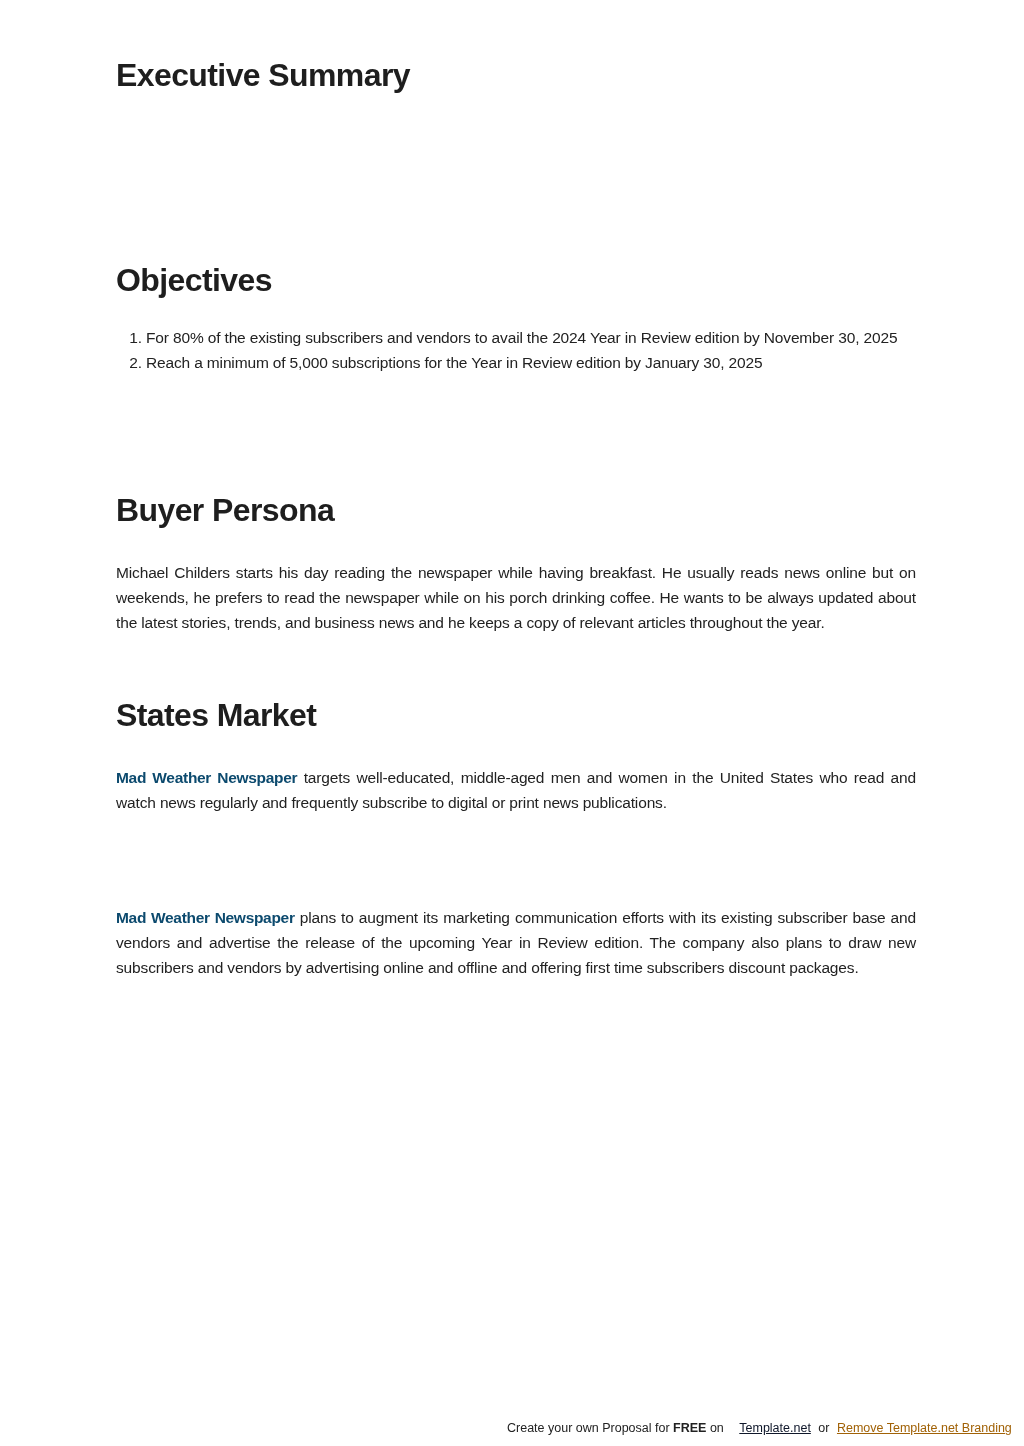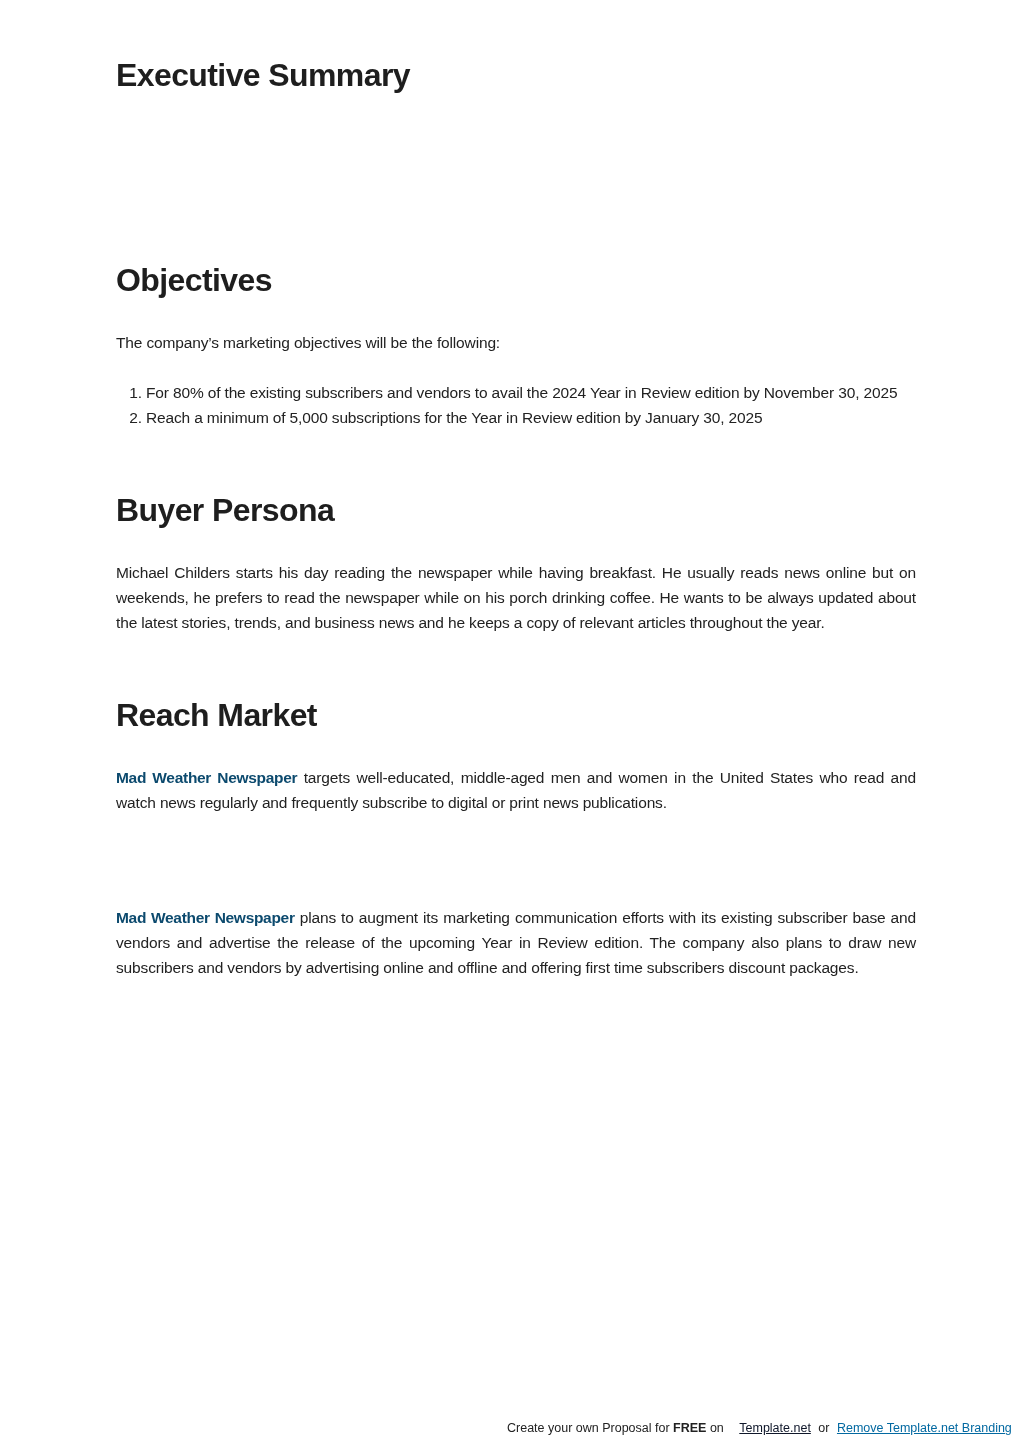--- a/index.html
+++ b/index.html
@@ -62,47 +62,46 @@
       color: #222;
       white-space: nowrap;
       line-height: 18px;
     }
     .footer .free { font-weight: bold; }
     .footer a {
       text-decoration: underline;
     }
     .footer .tn { color: #0f172a; margin-left: 12px; }
     .footer .sep { margin: 0 4px; }
-    .footer .rm { color: #0369a1; }
+    .footer .rm { color: #a16207; }
   </style>
 </head>
 <body>
 
 <div class="page">
 
   <div class="section" style="top:55px;">
     <h2>Executive Summary</h2>
   </div>
 
   <div class="section" style="top:260px;">
     <h2>Objectives</h2>
-    <p class="left" style="margin-top:30px;">The company’s marketing objectives will be the following:</p>
     <ol style="margin-top:25px;">
       <li>For 80% of the existing subscribers and vendors to avail the 2024 Year in Review edition by November 30, 2025</li>
       <li>Reach a minimum of 5,000 subscriptions for the Year in Review edition by January 30, 2025</li>
     </ol>
   </div>
 
   <div class="section" style="top:490px;">
     <h2>Buyer Persona</h2>
     <p style="margin-top:30px;">Michael Childers starts his day reading the newspaper while having breakfast. He usually reads news online but on weekends, he prefers to read the newspaper while on his porch drinking coffee. He wants to be always updated about the latest stories, trends, and business news and he keeps a copy of relevant articles throughout the year.</p>
   </div>
 
   <div class="section" style="top:695px;">
-    <h2>Reach Market</h2>
+    <h2>States Market</h2>
     <p style="margin-top:30px;"><b>Mad Weather Newspaper</b><span> targets well-educated, middle-aged men and women in the United States who read and watch news regularly and frequently subscribe to digital or print news publications.</span></p>
   </div>
 
   <div class="section" style="top:875px;">
     <p style="margin-top:30px;"><b>Mad Weather Newspaper</b><span> plans to augment its marketing communication efforts with its existing subscriber base and vendors and advertise the release of the upcoming Year in Review edition. The company also plans to draw new subscribers and vendors by advertising online and offline and offering first time subscribers discount packages.</span></p>
   </div>
 
 </div>
 
 <div class="footer">

